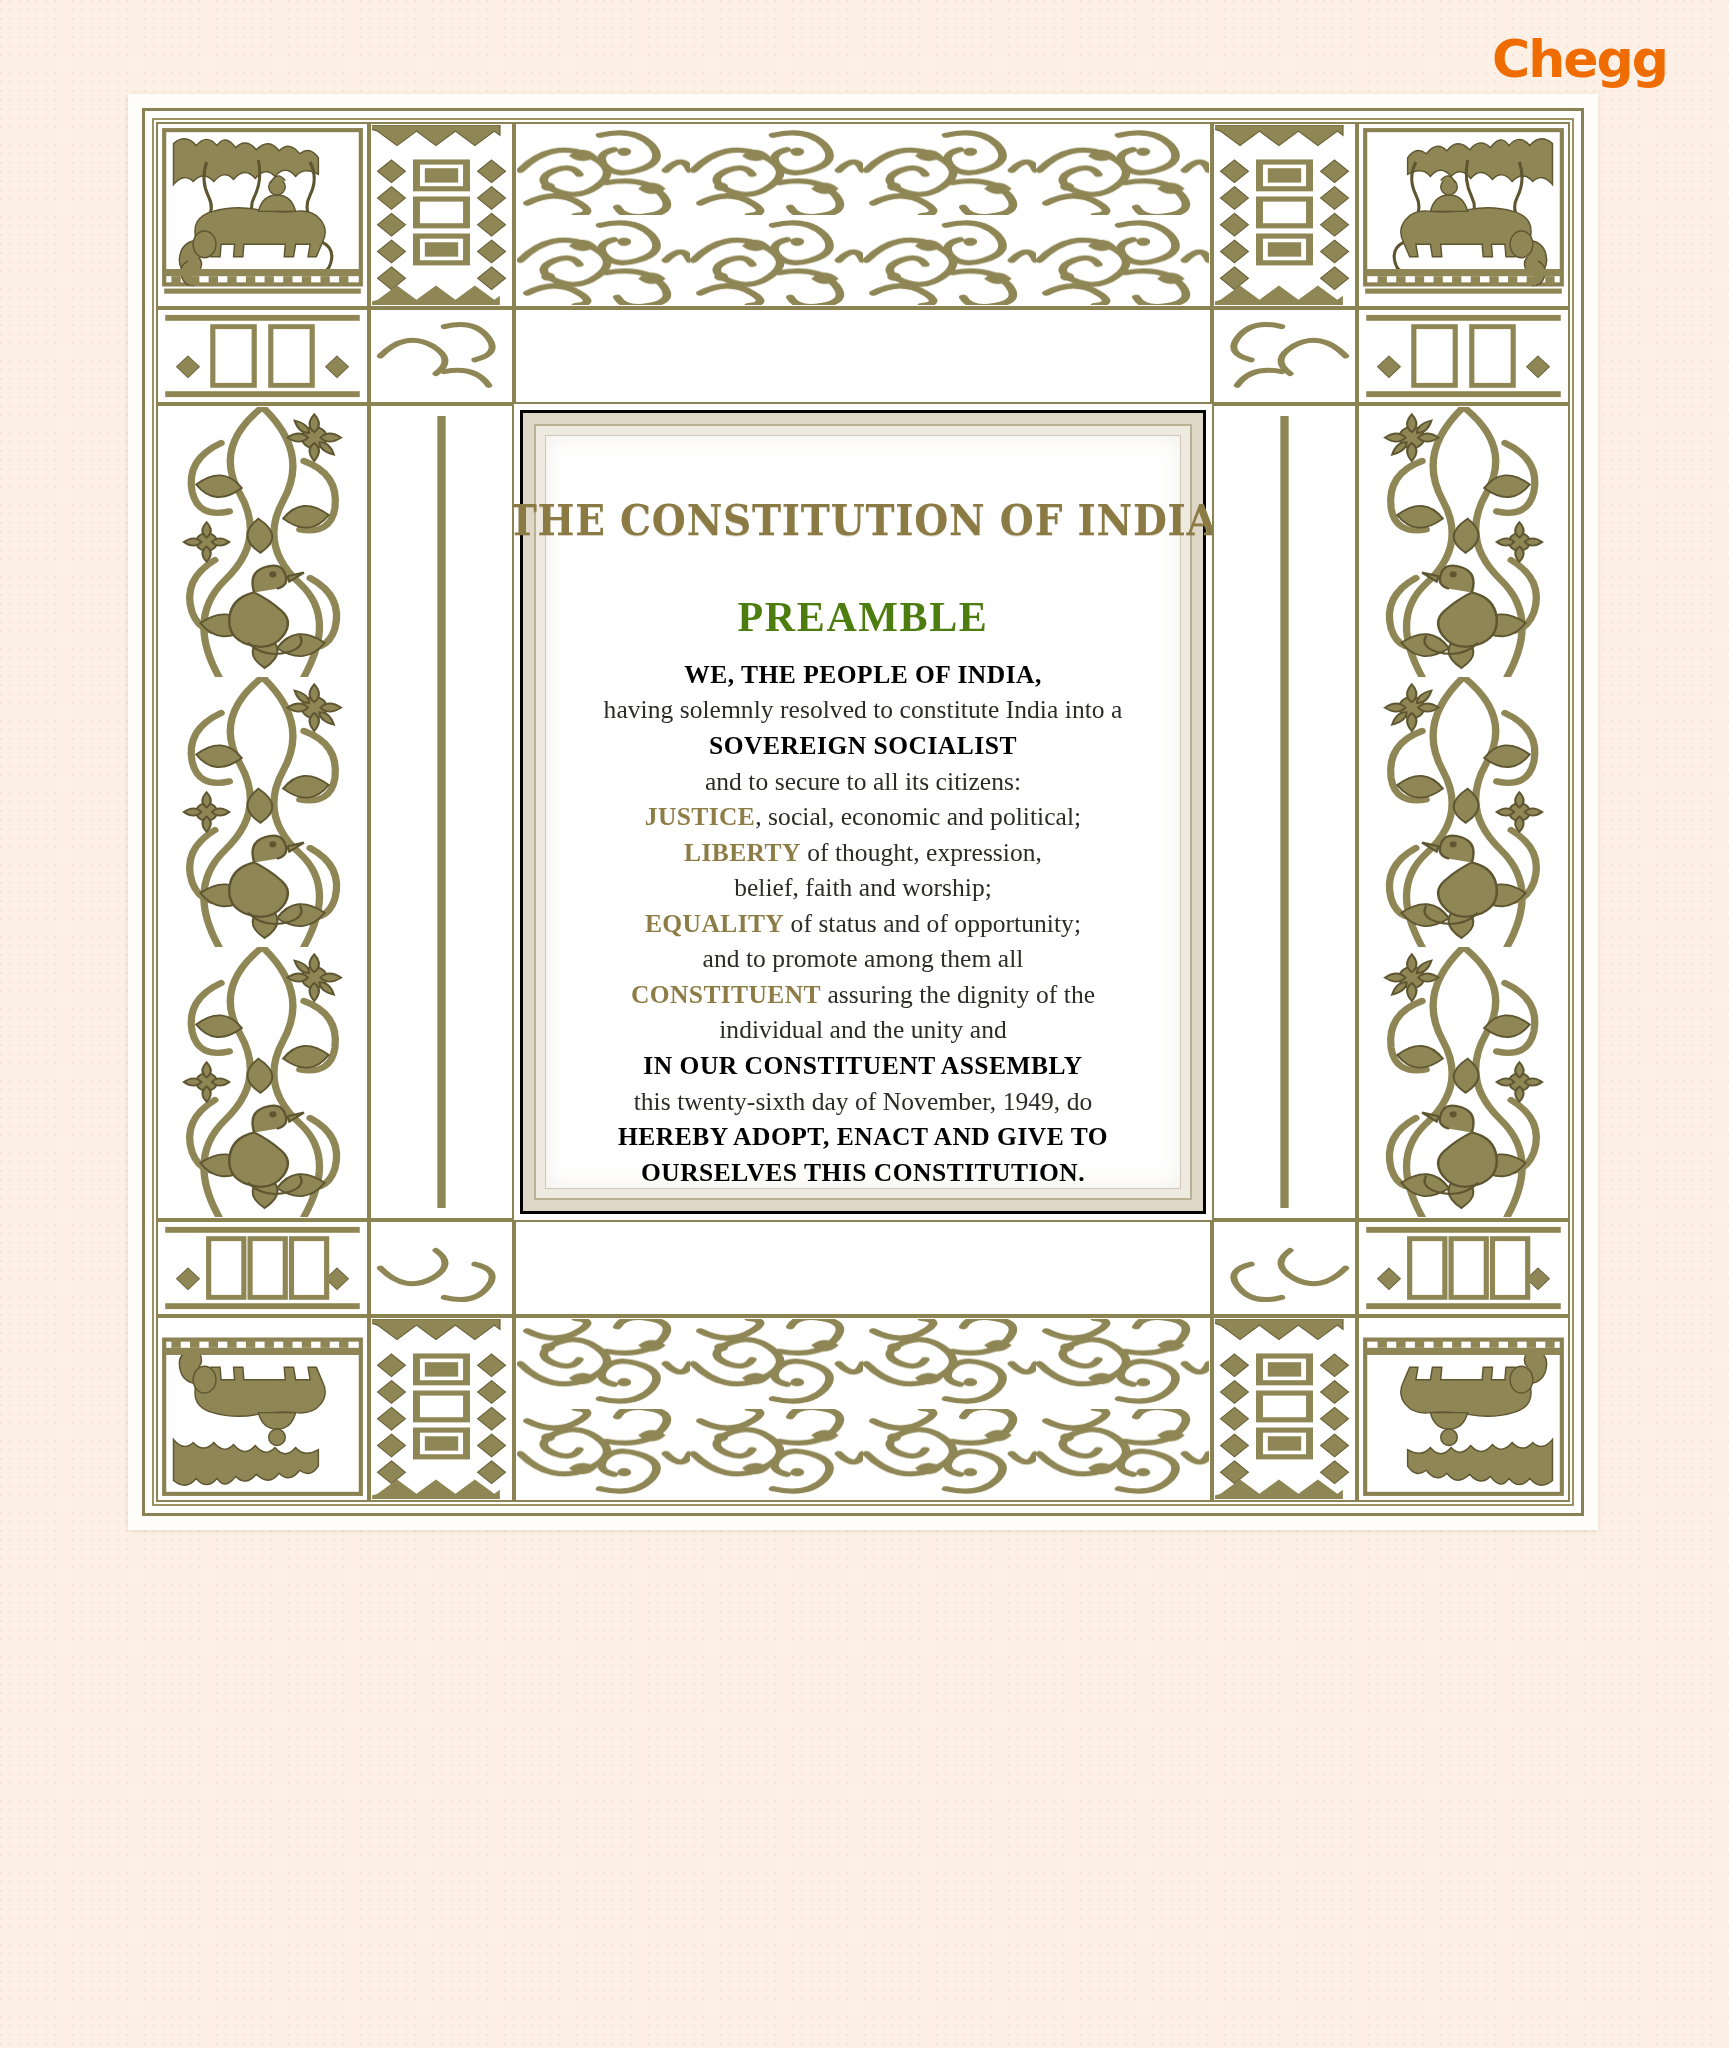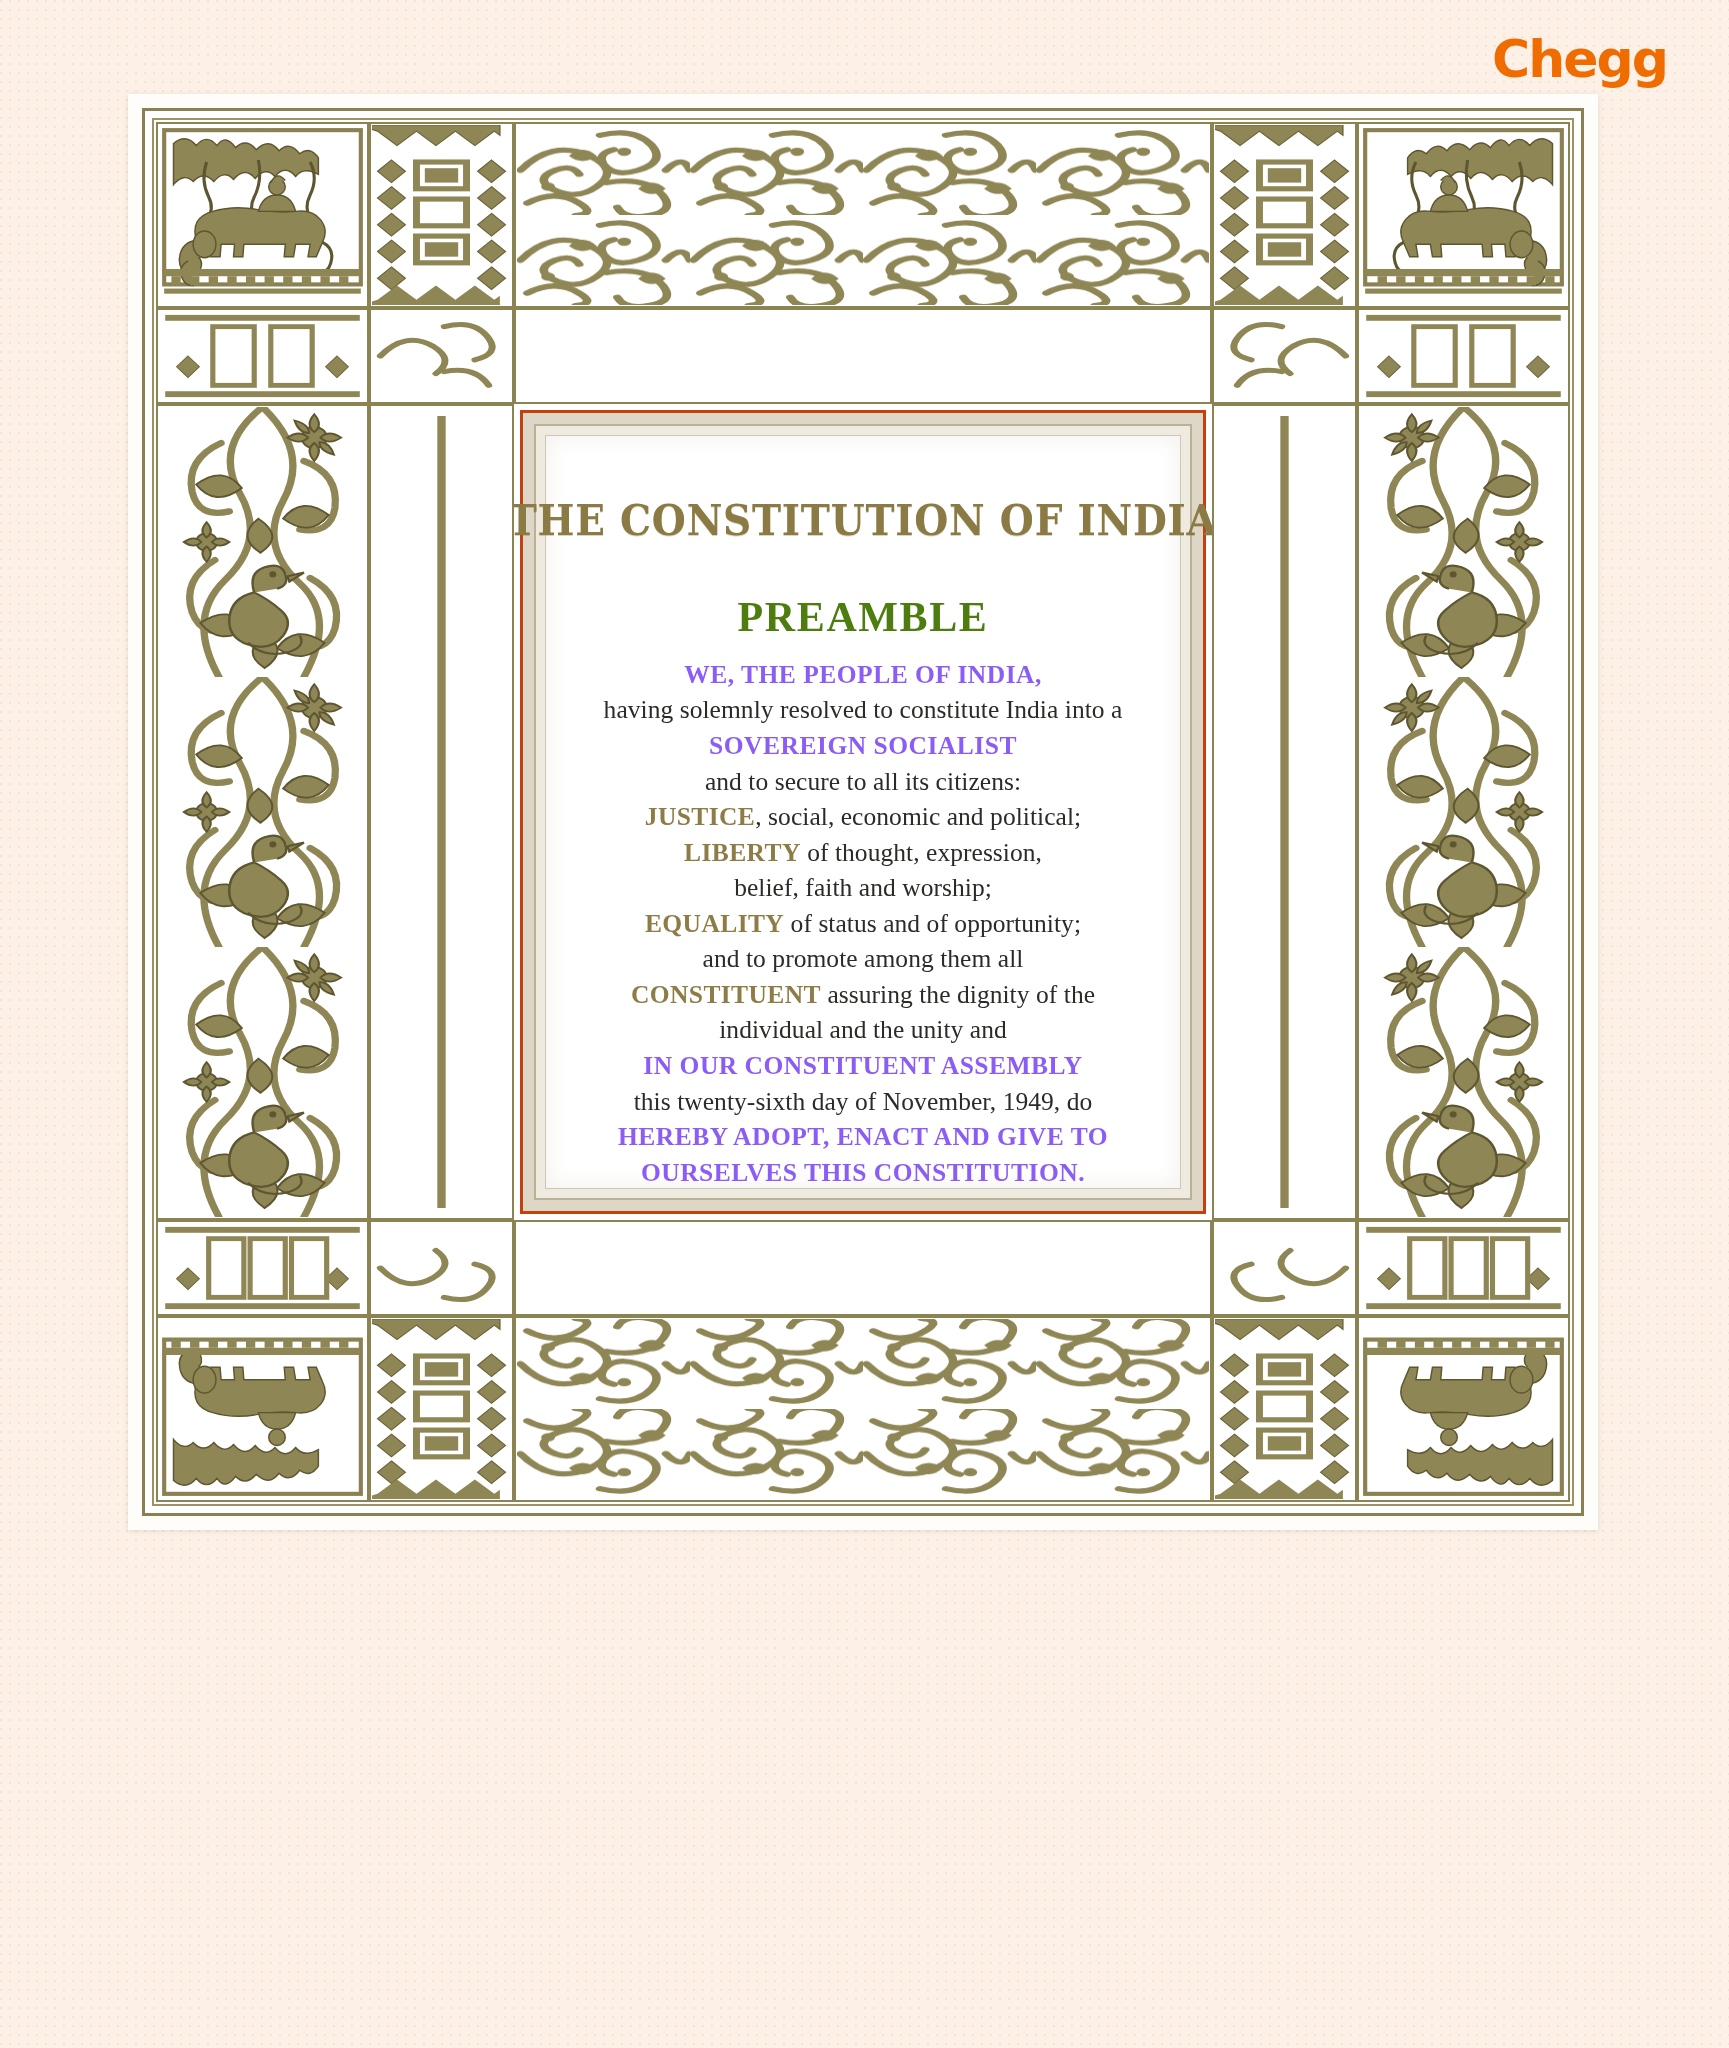--- a/index.html
+++ b/index.html
@@ -105,21 +105,21 @@
   .motif-vine svg { width: 100%; height: 100%; display: block; }
 
   
   .center-cell { position: relative; background: #ffffff; }
   .center-cell::after { display: none; }
 
   .mat {
     position: absolute;
     left: 6px; top: 6px; right: 6px; bottom: 6px;
     background: #ded6c6;
-    border: 3px solid #c2410c;
+    border: 3px solid #000000;
     padding: 11px;
   }
   .mat2 {
     width: 100%; height: 100%;
     background: #efeae0;
     border: 2px solid #b9b193;
     padding: 9px;
   }
   .sheet {
     width: 100%; height: 100%;
@@ -164,21 +164,21 @@
   .body-lines { width: 100%; }
 
   .line {
     font-family: "Liberation Serif", "DejaVu Serif", serif;
     font-size: 25.5px;
     line-height: 1.395;
     color: #2d2b28;
     letter-spacing: 0.05px;
     white-space: nowrap;
   }
-  .line.gold  { color: #8b5cf6; font-weight: 700; letter-spacing: .5px; }
+  .line.gold  { color: #000000; font-weight: 700; letter-spacing: .5px; }
   .line .gold { color: #8d7c45; font-weight: 700; letter-spacing: .4px; }
 
   .spacer-bottom { flex: 1 1 auto; min-height: 10px; }
 </style>
 </head>
 <body>
 
 <div class="logo-bar">
   <div class="chegg-logo">Chegg</div>
 </div>

